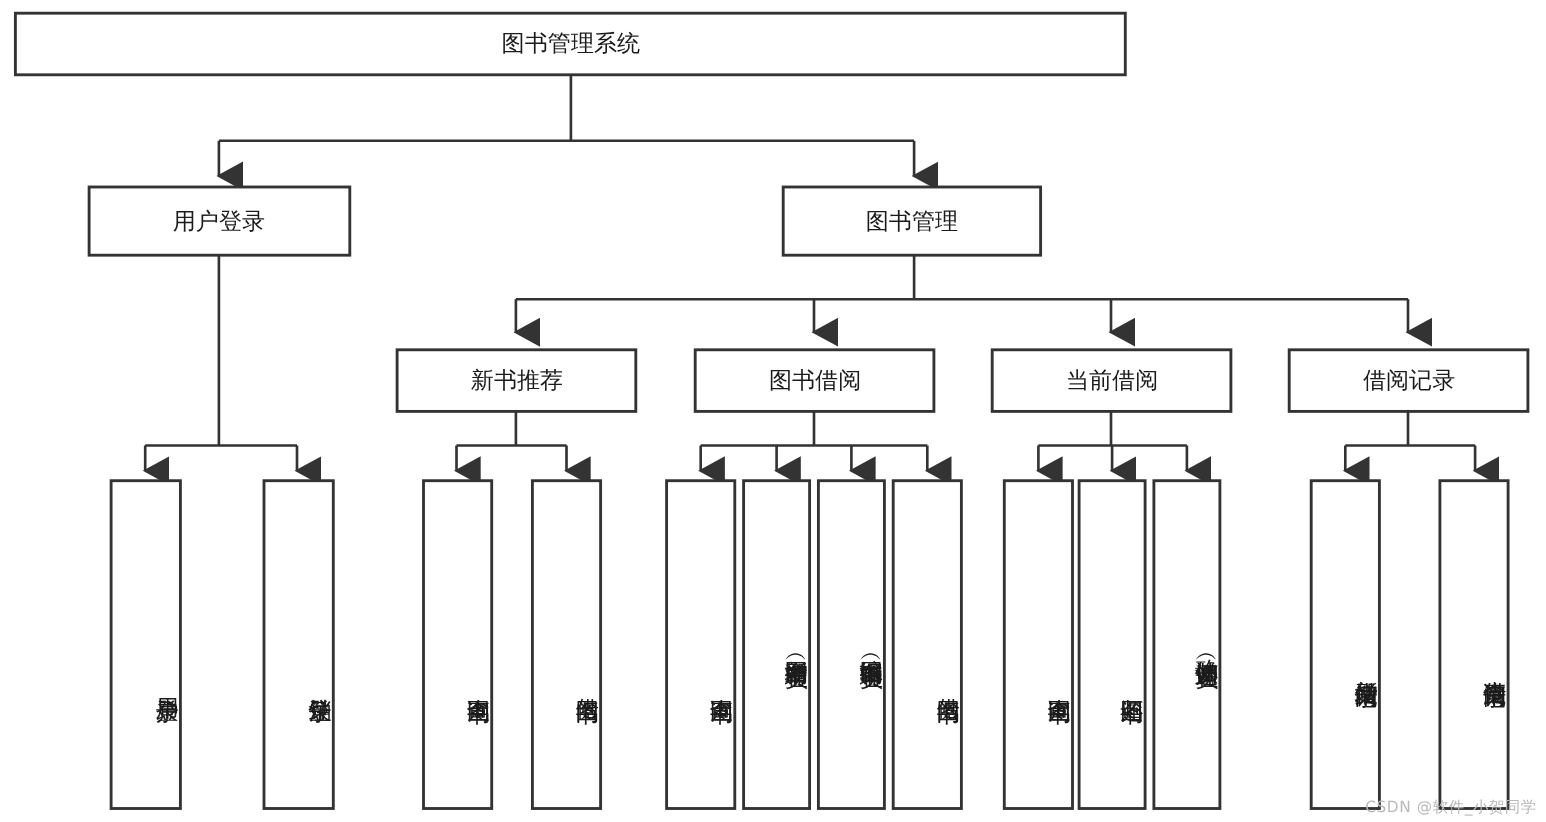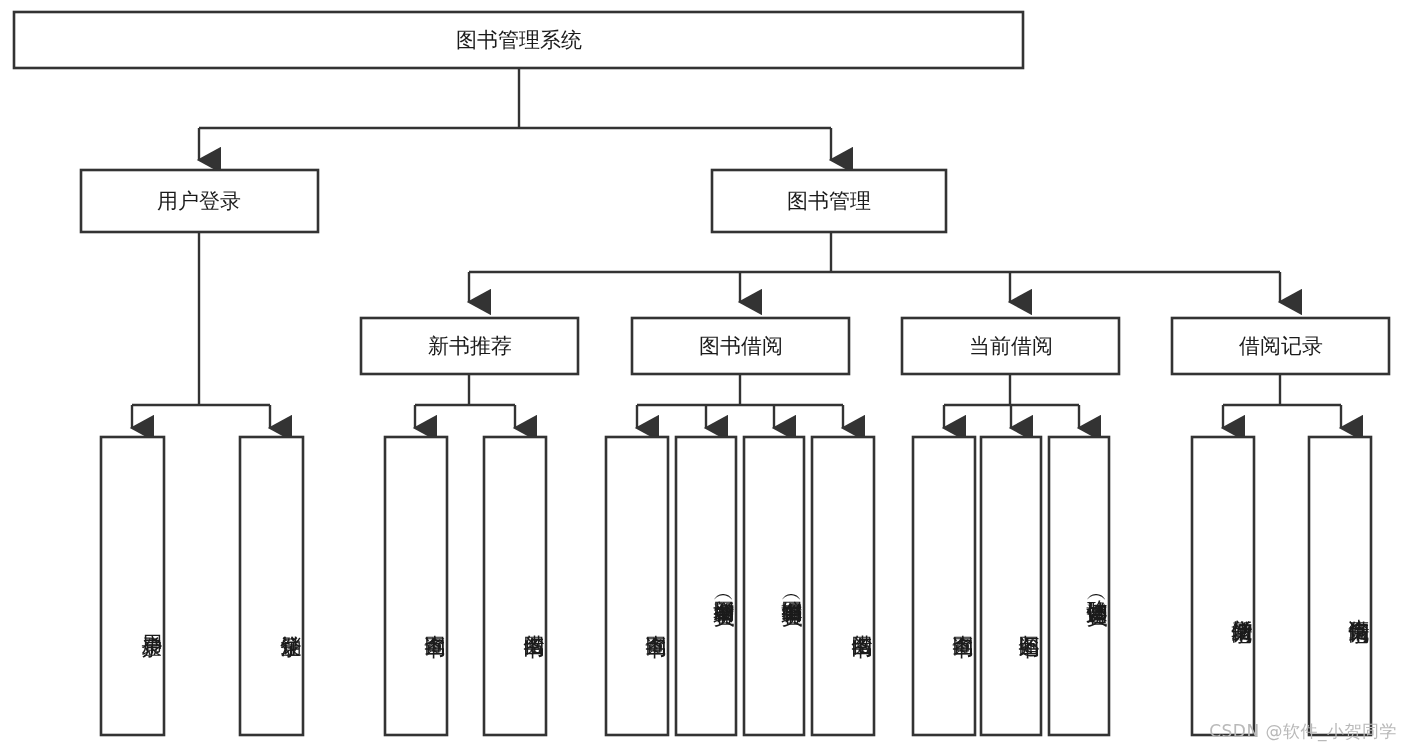--- a/index.html
+++ b/index.html
@@ -59,21 +59,21 @@
     align-items: flex-start;
     justify-content: center;
     white-space: nowrap;
     pointer-events: none;
   }
   .watermark {
     position: absolute;
     right: 8px;
     bottom: 4px;
     font-family: "DejaVu Sans", "Liberation Sans", sans-serif;
-    font-size: 17px;
+    font-size: 14px;
     color: #b9b9b9;
     letter-spacing: 0.5px;
     white-space: nowrap;
   }
 </style>
 </head>
 <body>
 
 <div id="diagram-root">
 

